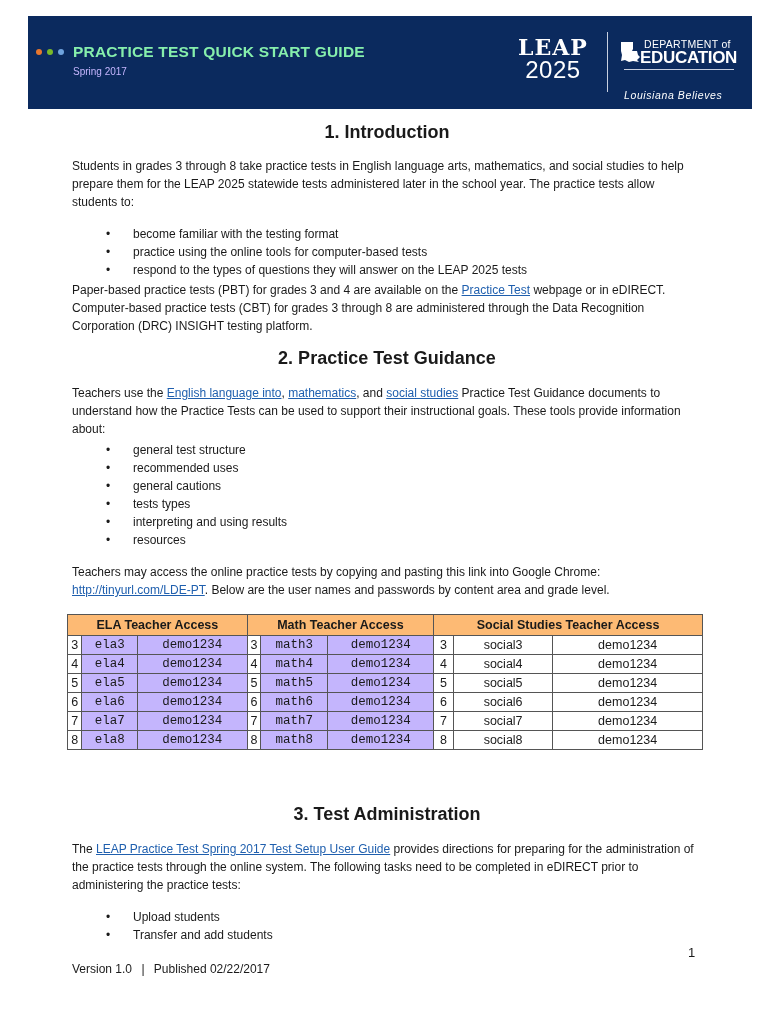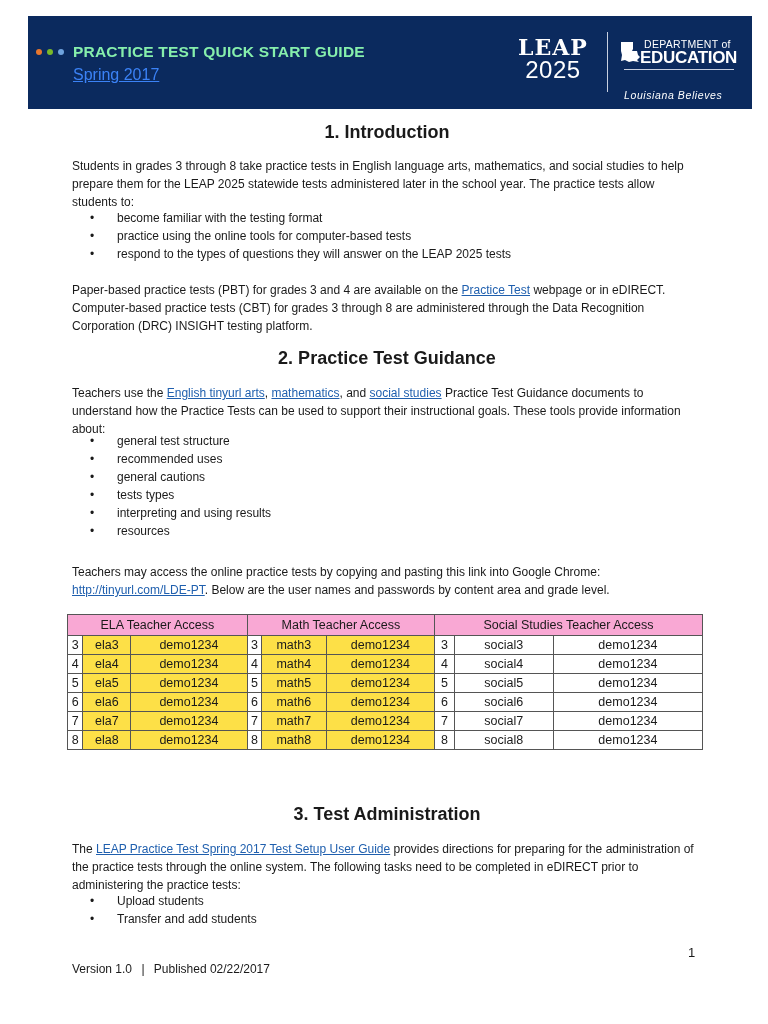--- a/index.html
+++ b/index.html
@@ -2,47 +2,47 @@
 <html><head>
 <meta charset="utf-8">
 <style>
   html, body { margin: 0; padding: 0; background: #ffffff; }
   body { width: 768px; height: 1024px; position: relative; overflow: hidden;
          font-family: "Liberation Sans", sans-serif; color: #1a1a1a; }
   .banner { position: absolute; left: 28px; top: 16px; width: 724px; height: 93px; background: #0b2a5e; }
   .dots { position: absolute; left: 8px; top: 33px; display: flex; gap: 5px; }
   .dot { width: 6px; height: 6px; border-radius: 50%; }
   .banner-title { position: absolute; left: 45px; top: 27px; color: #86efac; font-weight: bold; font-size: 15.5px; letter-spacing: 0.2px; }
-  .banner-sub { position: absolute; left: 45px; top: 50px; color: #3b82f6; font-size: 16px; text-decoration: underline; }
+  .banner-sub { position: absolute; left: 45px; top: 50px; color: #c4b5fd; font-size: 10px; }
   .leap { position: absolute; left: 490px; top: 20px; color: #ffffff; text-align: center; line-height: 1; }
   .leap .l1 { font-family: "DejaVu Serif", serif; font-weight: bold; font-size: 22px; letter-spacing: 1px; }
   .leap .l2 { font-size: 24px; letter-spacing: 0.5px; }
   .vdiv { position: absolute; left: 579px; top: 16px; width: 1px; height: 60px; background: #c8d0e0; }
   .doe { position: absolute; left: 592px; top: 22px; color: #ffffff; }
   .doe .state { position: absolute; left: 0; top: 3px; width: 20px; height: 22px; }
   .doe .t1 { position: absolute; left: 24px; top: 0px; font-size: 10.5px; letter-spacing: 0.3px; white-space: nowrap; }
   .doe .t2 { position: absolute; left: 20px; top: 10px; font-size: 17px; font-weight: bold; letter-spacing: -0.3px; white-space: nowrap; }
   .doe .t3 { position: absolute; left: 4px; top: 31px; font-size: 10.5px; font-style: italic; letter-spacing: 0.6px; white-space: nowrap; border-top: 1px solid #c8d0e0; padding-top: 19px; width: 110px; }
 
   .content { position: absolute; left: 72px; top: 120px; width: 630px; }
   h2 { font-size: 18px; font-weight: bold; margin: 0; color: #1a1a1a; text-align: center; }
   p { font-size: 12px; line-height: 18px; margin: 0; }
-  ul { margin: 0; padding-left: 0; list-style: none; }
+  ul { margin: 16px; padding-left: 0; list-style: none; }
   li { font-size: 12px; line-height: 18px; position: relative; padding-left: 45px; }
   li::before { content: "•"; position: absolute; left: 18px; }
   a { color: #1f5fae; text-decoration: underline; }
 
   .abs { position: absolute; left: 0; width: 630px; }
 
   table.access { position: absolute; left: -5px; top: 494px; border-collapse: collapse; width: 636px; font-size: 12.5px; }
   table.access td, table.access th { border: 1px solid #555; text-align: center; padding: 0; height: 18px; }
-  table.access th { background: #f9a8d4; font-weight: normal; }
+  table.access th { background: #fdba74; font-weight: bold; }
   table.access tr.group th { height: 20px; }
   table.access tr.cols th { height: 36px; line-height: 17px; }
-  td.gray { background: #fde047; }
+  td.gray { background: #c4b5fd; font-family: Liberation Mono, monospace; }
   td.white { background: #ffffff; }
 
   .footer { position: absolute; left: 72px; top: 962px; font-size: 12px; }
   .pagenum { position: absolute; left: 688px; top: 945px; font-size: 13px; }
 </style>
 </head>
 <body>
 
 <div class="banner">
   <div class="dots">
@@ -73,22 +73,22 @@
   <h2 class="abs" style="top:2px">1. Introduction</h2>
   <p class="abs" style="top:37px">Students in grades 3 through 8 take practice tests in English language arts, mathematics, and social studies to help prepare them for the LEAP 2025 statewide tests administered later in the school year. The practice tests allow students to:</p>
   <ul class="abs" style="top:89px">
     <li>become familiar with the testing format</li>
     <li>practice using the online tools for computer-based tests</li>
     <li>respond to the types of questions they will answer on the LEAP 2025 tests</li>
   </ul>
   <p class="abs" style="top:161px"><span>Paper-based practice tests (PBT) for grades 3 and 4 are available on the </span><a>Practice Test</a><span> webpage or in eDIRECT. Computer-based practice tests (CBT) for grades 3 through 8 are administered through the Data Recognition Corporation (DRC) INSIGHT testing platform.</span></p>
 
   <h2 class="abs" style="top:228px">2. Practice Test Guidance</h2>
-  <p class="abs" style="top:264px"><span>Teachers use the </span><a>English tinyurl arts</a><span>, </span><a>mathematics</a><span>, and </span><a>social studies</a><span> Practice Test Guidance documents to understand how the Practice Tests can be used to support their instructional goals. These tools provide information about:</span></p>
-  <ul class="abs" style="top:312px">
+  <p class="abs" style="top:264px"><span>Teachers use the </span><a>English language into</a><span>, </span><a>mathematics</a><span>, and </span><a>social studies</a><span> Practice Test Guidance documents to understand how the Practice Tests can be used to support their instructional goals. These tools provide information about:</span></p>
+  <ul class="abs" style="top:305px">
     <li>general test structure</li>
     <li>recommended uses</li>
     <li>general cautions</li>
     <li>tests types</li>
     <li>interpreting and using results</li>
     <li>resources</li>
   </ul>
   <p class="abs" style="top:443px"><span>Teachers may access the online practice tests by copying and pasting this link into Google Chrome: </span><a>http://tinyurl.com/LDE-PT</a><span>. Below are the user names and passwords by content area and grade level.</span></p>
 
   <table class="access">

